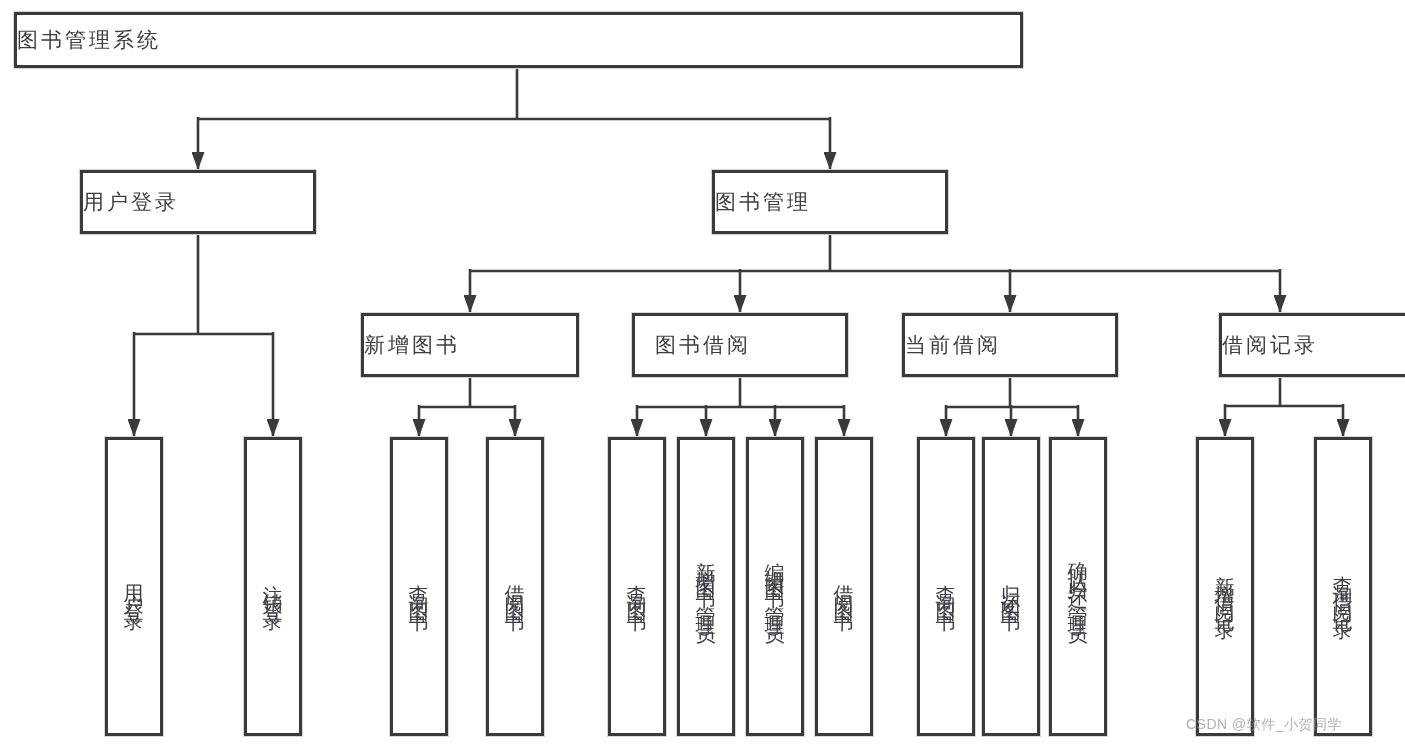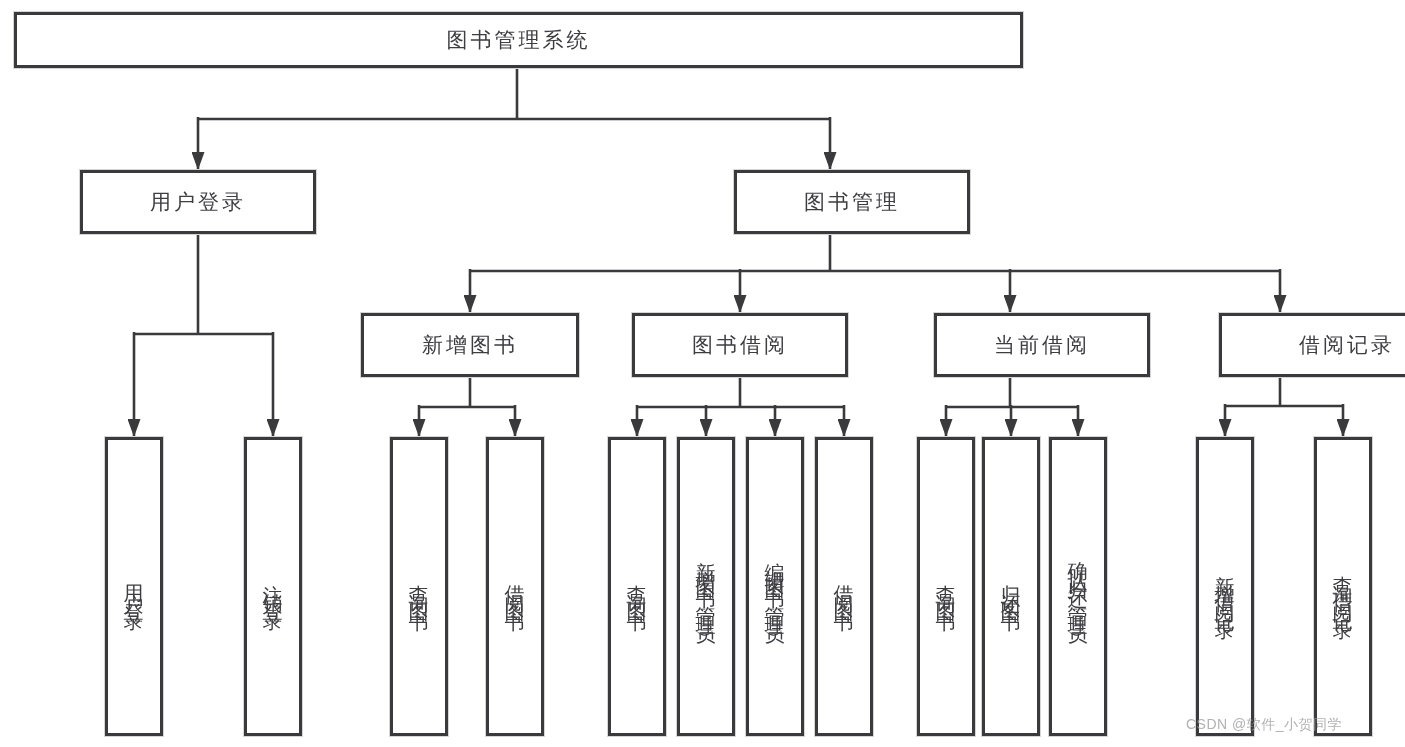--- a/index.html
+++ b/index.html
@@ -18,21 +18,21 @@
     z-index: 1;
   }
   .hbox {
     position: absolute;
     box-sizing: border-box;
     background: #ffffff;
     border: 3px solid #3a3a3c;
     box-shadow: 0 0 0 1px #d6d6d6;
     display: flex;
     align-items: center;
-    justify-content: center;
+    justify-content: flex-start;
     font-size: 21px;
     letter-spacing: 3px;
     color: #3d3d42;
     z-index: 2;
     white-space: nowrap;
   }
   .vbox {
     position: absolute;
     box-sizing: border-box;
     top: 437px;
@@ -113,31 +113,31 @@
     </g>
   </svg>
 
   <div class="hbox" style="left:14px; top:12px; width:1009px; height:56px;">
     <span>图书管理系统</span>
   </div>
 
   <div class="hbox" style="left:80px; top:170px; width:236px; height:64px;">
     <span>用户登录</span>
   </div>
-  <div class="hbox" style="left:712px; top:170px; width:236px; height:64px;margin-left:22px;">
+  <div class="hbox" style="left:712px; top:170px; width:236px; height:64px;">
     <span>图书管理</span>
   </div>
 
   <div class="hbox" style="left:361px; top:313px; width:218px; height:64px;">
     <span>新增图书</span>
   </div>
-  <div class="hbox" style="left:632px; top:313px; width:216px; height:64px;">
+  <div class="hbox" style="left:632px; top:313px; width:216px; height:64px;padding-left:20px;">
     <span>图书借阅</span>
   </div>
-  <div class="hbox" style="left:902px; top:313px; width:216px; height:64px;margin-left:32px;">
+  <div class="hbox" style="left:902px; top:313px; width:216px; height:64px;">
     <span>当前借阅</span>
   </div>
   <div class="hbox" style="left:1172px; top:313px; width:256px; height:64px;margin-left:47px;">
     <span>借阅记录</span>
   </div>
 
   <div class="vbox" style="left:105px;">
     <span class="vtext">用户登录</span>
   </div>
   <div class="vbox" style="left:244px;">

